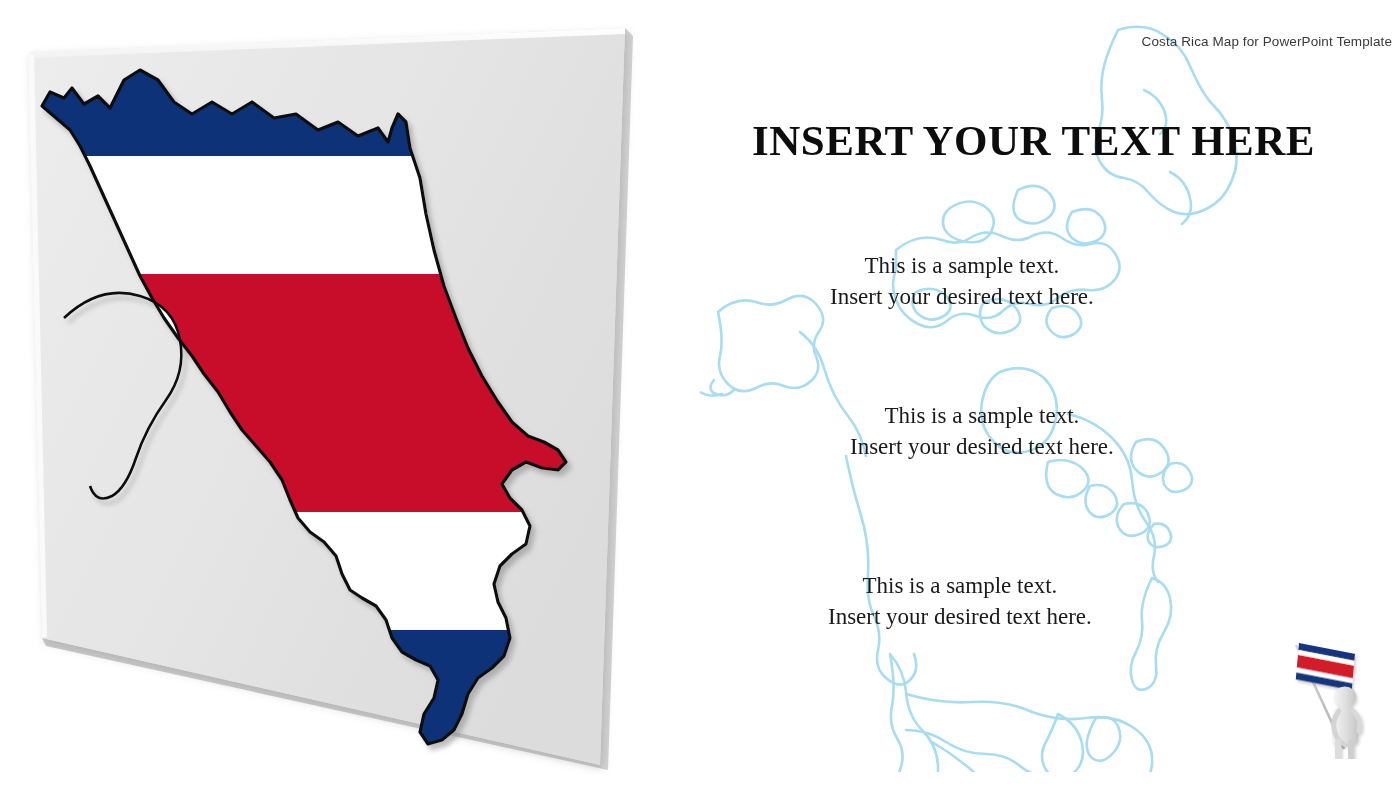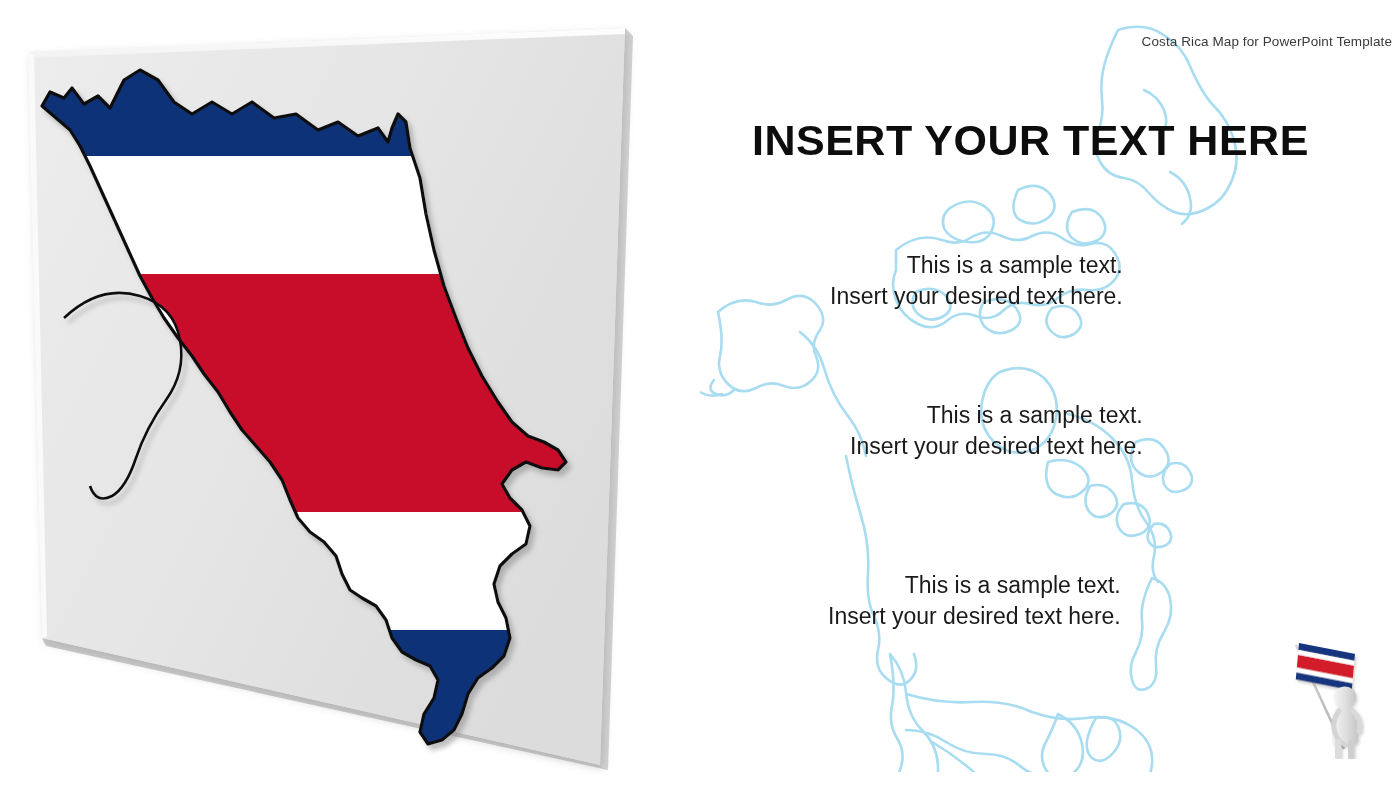--- a/index.html
+++ b/index.html
@@ -39,39 +39,40 @@
     width:660px; height:780px;
     z-index:10;
   }
 
   
   #text-column {
     position:absolute;
     left:700px; top:0;
     width:700px; height:653px;
     z-index:20;
+    font-family:Liberation Serif, serif;
   }
   #main-title {
     position:absolute;
     left:52px; top:116px;
     font-size:43px;
     font-weight:bold;
     color:#0d0d0d;
     letter-spacing:.5px;
     white-space:nowrap;
   }
   .text-block {
     position:absolute;
     font-size:23px;
     color:#1a1a1a;
     line-height:31px;
     text-align:center;
     white-space:nowrap;
   }
-  .text-block .line { display:block;text-align:right; }
+  .text-block .line { display:block; }
   #text-block-1 { left:130px; top:250px; }
   #text-block-2 { left:150px; top:400px; }
   #text-block-3 { left:128px; top:570px; }
 
   
   #flag-figure {
     position:absolute;
     right:10px; bottom:28px;
     width:100px; height:128px;
     z-index:30;

